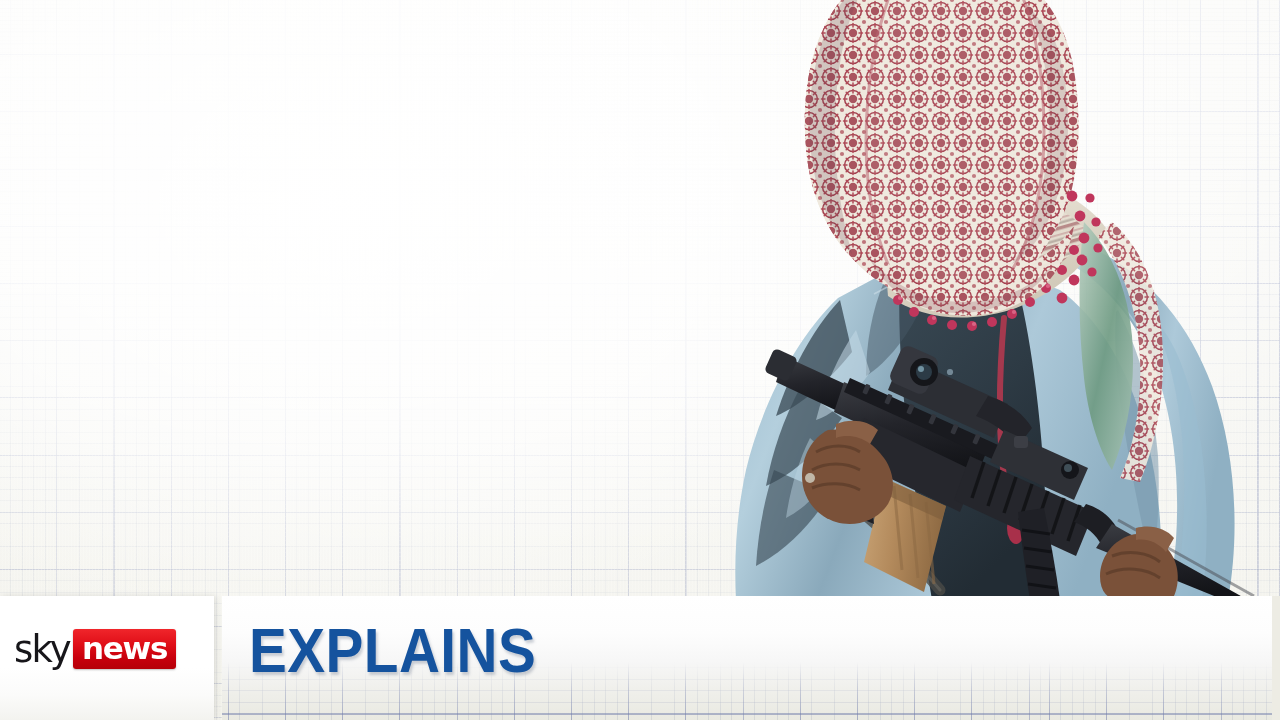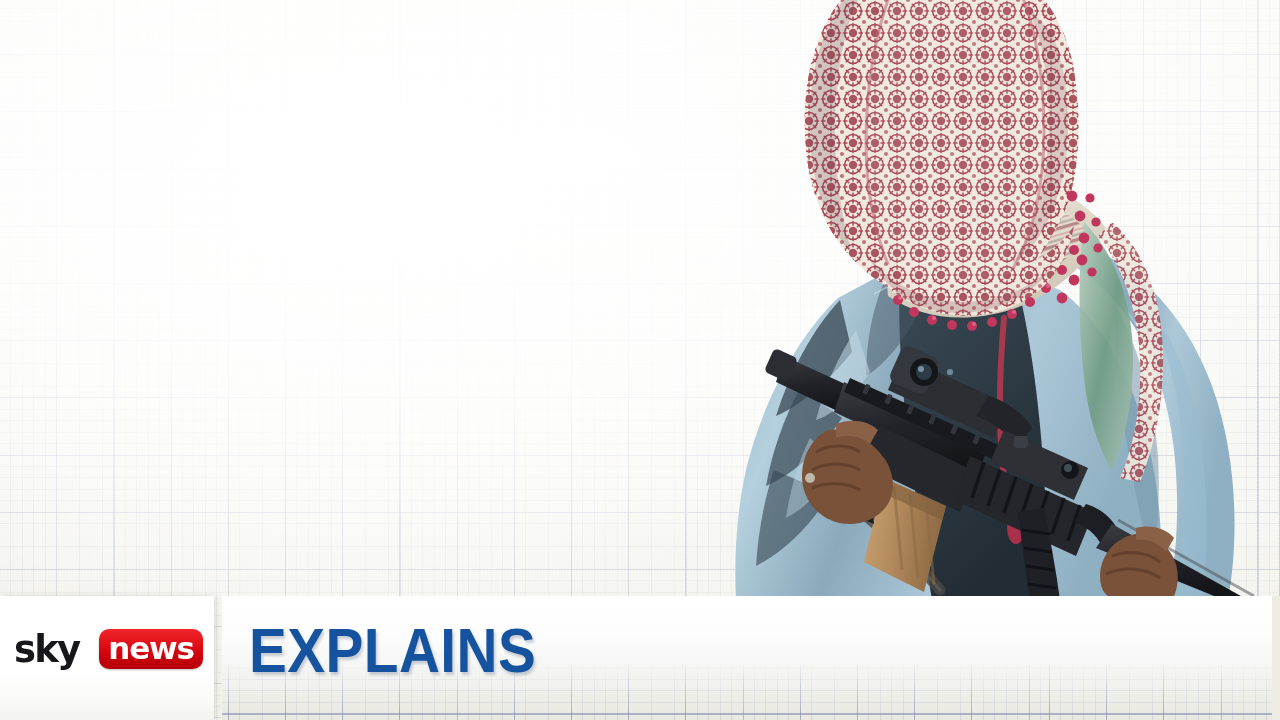--- a/index.html
+++ b/index.html
@@ -133,29 +133,29 @@
 
   
   .skynews {
     position:absolute; left:14px; top:629px;
     z-index:50;
     display:flex; align-items:center;
   }
   .sky-word {
     color:#17161a;
     font-family:"DejaVu Sans","Liberation Sans",sans-serif;
-    font-weight:700;
+    font-weight:400;
     font-size:37px;
     line-height:37px;
     letter-spacing:-1.8px;
-    padding-right:20px;
+    padding-right:3px;
   }
   .news-box {
     background:linear-gradient(to bottom, #f0262b 0%, #e00f18 38%, #c8000d 72%, #b50009 100%);
-    border-radius:10px;
+    border-radius:3px;
     padding:4px 9px 5px 9px;
     box-shadow:0 1px 2px rgba(0,0,0,.25);
   }
   .news-word {
     color:#ffffff;
     font-family:"DejaVu Sans","Liberation Sans",sans-serif;
     font-weight:700;
     font-size:31px;
     line-height:31px;
     letter-spacing:-1.2px;

